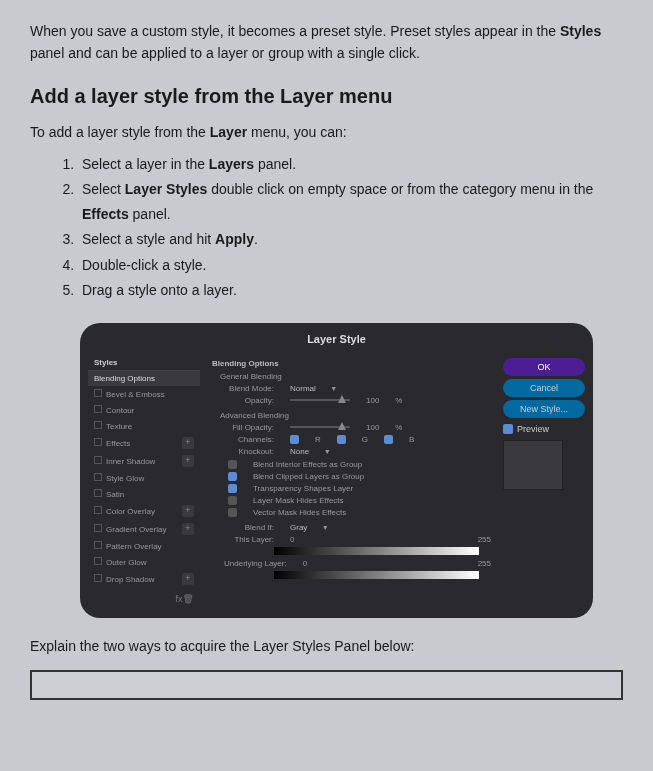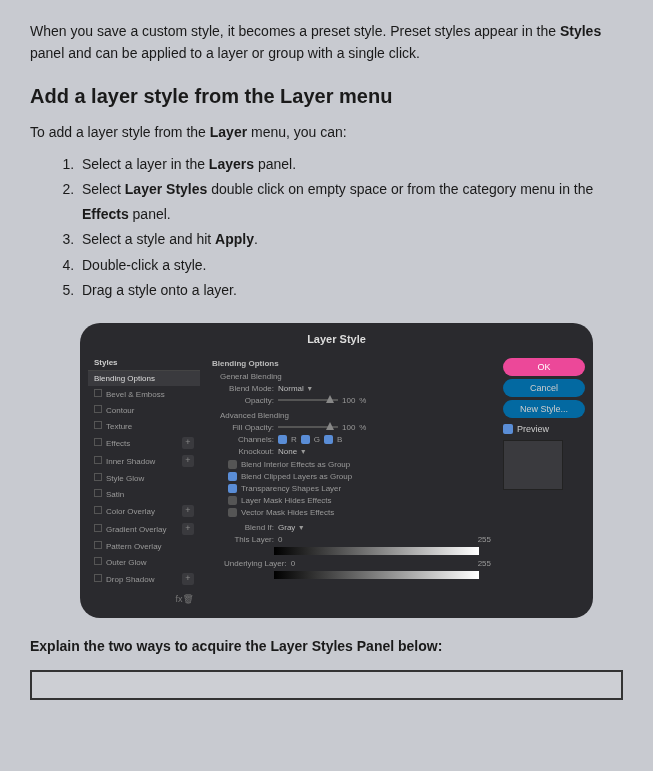--- a/index.html
+++ b/index.html
@@ -60,21 +60,21 @@
     }
 
     .center-panel {
       flex: 1;
       padding: 4px 8px;
       font-size: 8px;
     }
     .section-title { color: #bbb; font-weight: bold; margin: 4px 0; }
     .subsection { color: #999; margin: 2px 0 2px 8px; font-size: 8px; }
     .field-row {
-      display: flex; align-items: center; gap: 4px;
+      display: flex; align-items: center; gap: 16px;
       margin: 3px 0 3px 12px; font-size: 8px; color: #999;
     }
     .field-label { min-width: 50px; text-align: right; }
     .field-value { color: #bbb; }
     .slider {
       display: inline-block; width: 60px; height: 2px;
       background: #555; position: relative;
     }
     .slider::after {
       content: ''; position: absolute; right: 4px; top: -4px;
@@ -88,37 +88,37 @@
     .small-check.on { background: #5a8dd6; }
     .check-list { margin-left: 16px; margin-top: 4px; }
     .check-list .field-row { margin-left: 0; }
 
     .right-panel { width: 90px; padding: 4px; }
     .btn {
       display: block; text-align: center;
       padding: 4px; margin: 3px 0; border-radius: 10px;
       font-size: 9px; color: #ccc; background: #0369a1;
     }
-    .btn-primary { background: #ec4899; color: #fff; }
+    .btn-primary { background: #4c1d95; color: #fff; }
     .preview-row { display: flex; align-items: center; gap: 4px; margin: 6px 0; font-size: 9px; color: #ccc; }
     .preview-check {
       width: 10px; height: 10px; background: #5a8dd6;
       border-radius: 2px;
     }
     .preview-swatch {
       width: 60px; height: 50px; background: #3a3a3e;
       border: 1px solid #222; margin-top: 6px;
     }
 
     .trash-row {
       display: flex; padding: 6px;
       color: #777; font-size: 9px; justify-content: flex-end;
     }
 
-    .explain { font-size: 14px; font-weight: bold; margin-top: 10px; margin-bottom: 16px; }
+    .explain { font-size: 14px; font-weight: normal; margin-top: 10px; margin-bottom: 16px; }
     .answer-box {
       border: 2px solid #333;
       height: 30px;
       background: rgba(255,255,255,0.1);
     }
   </style>
 </head>
 <body>
 
 <p class="intro">

